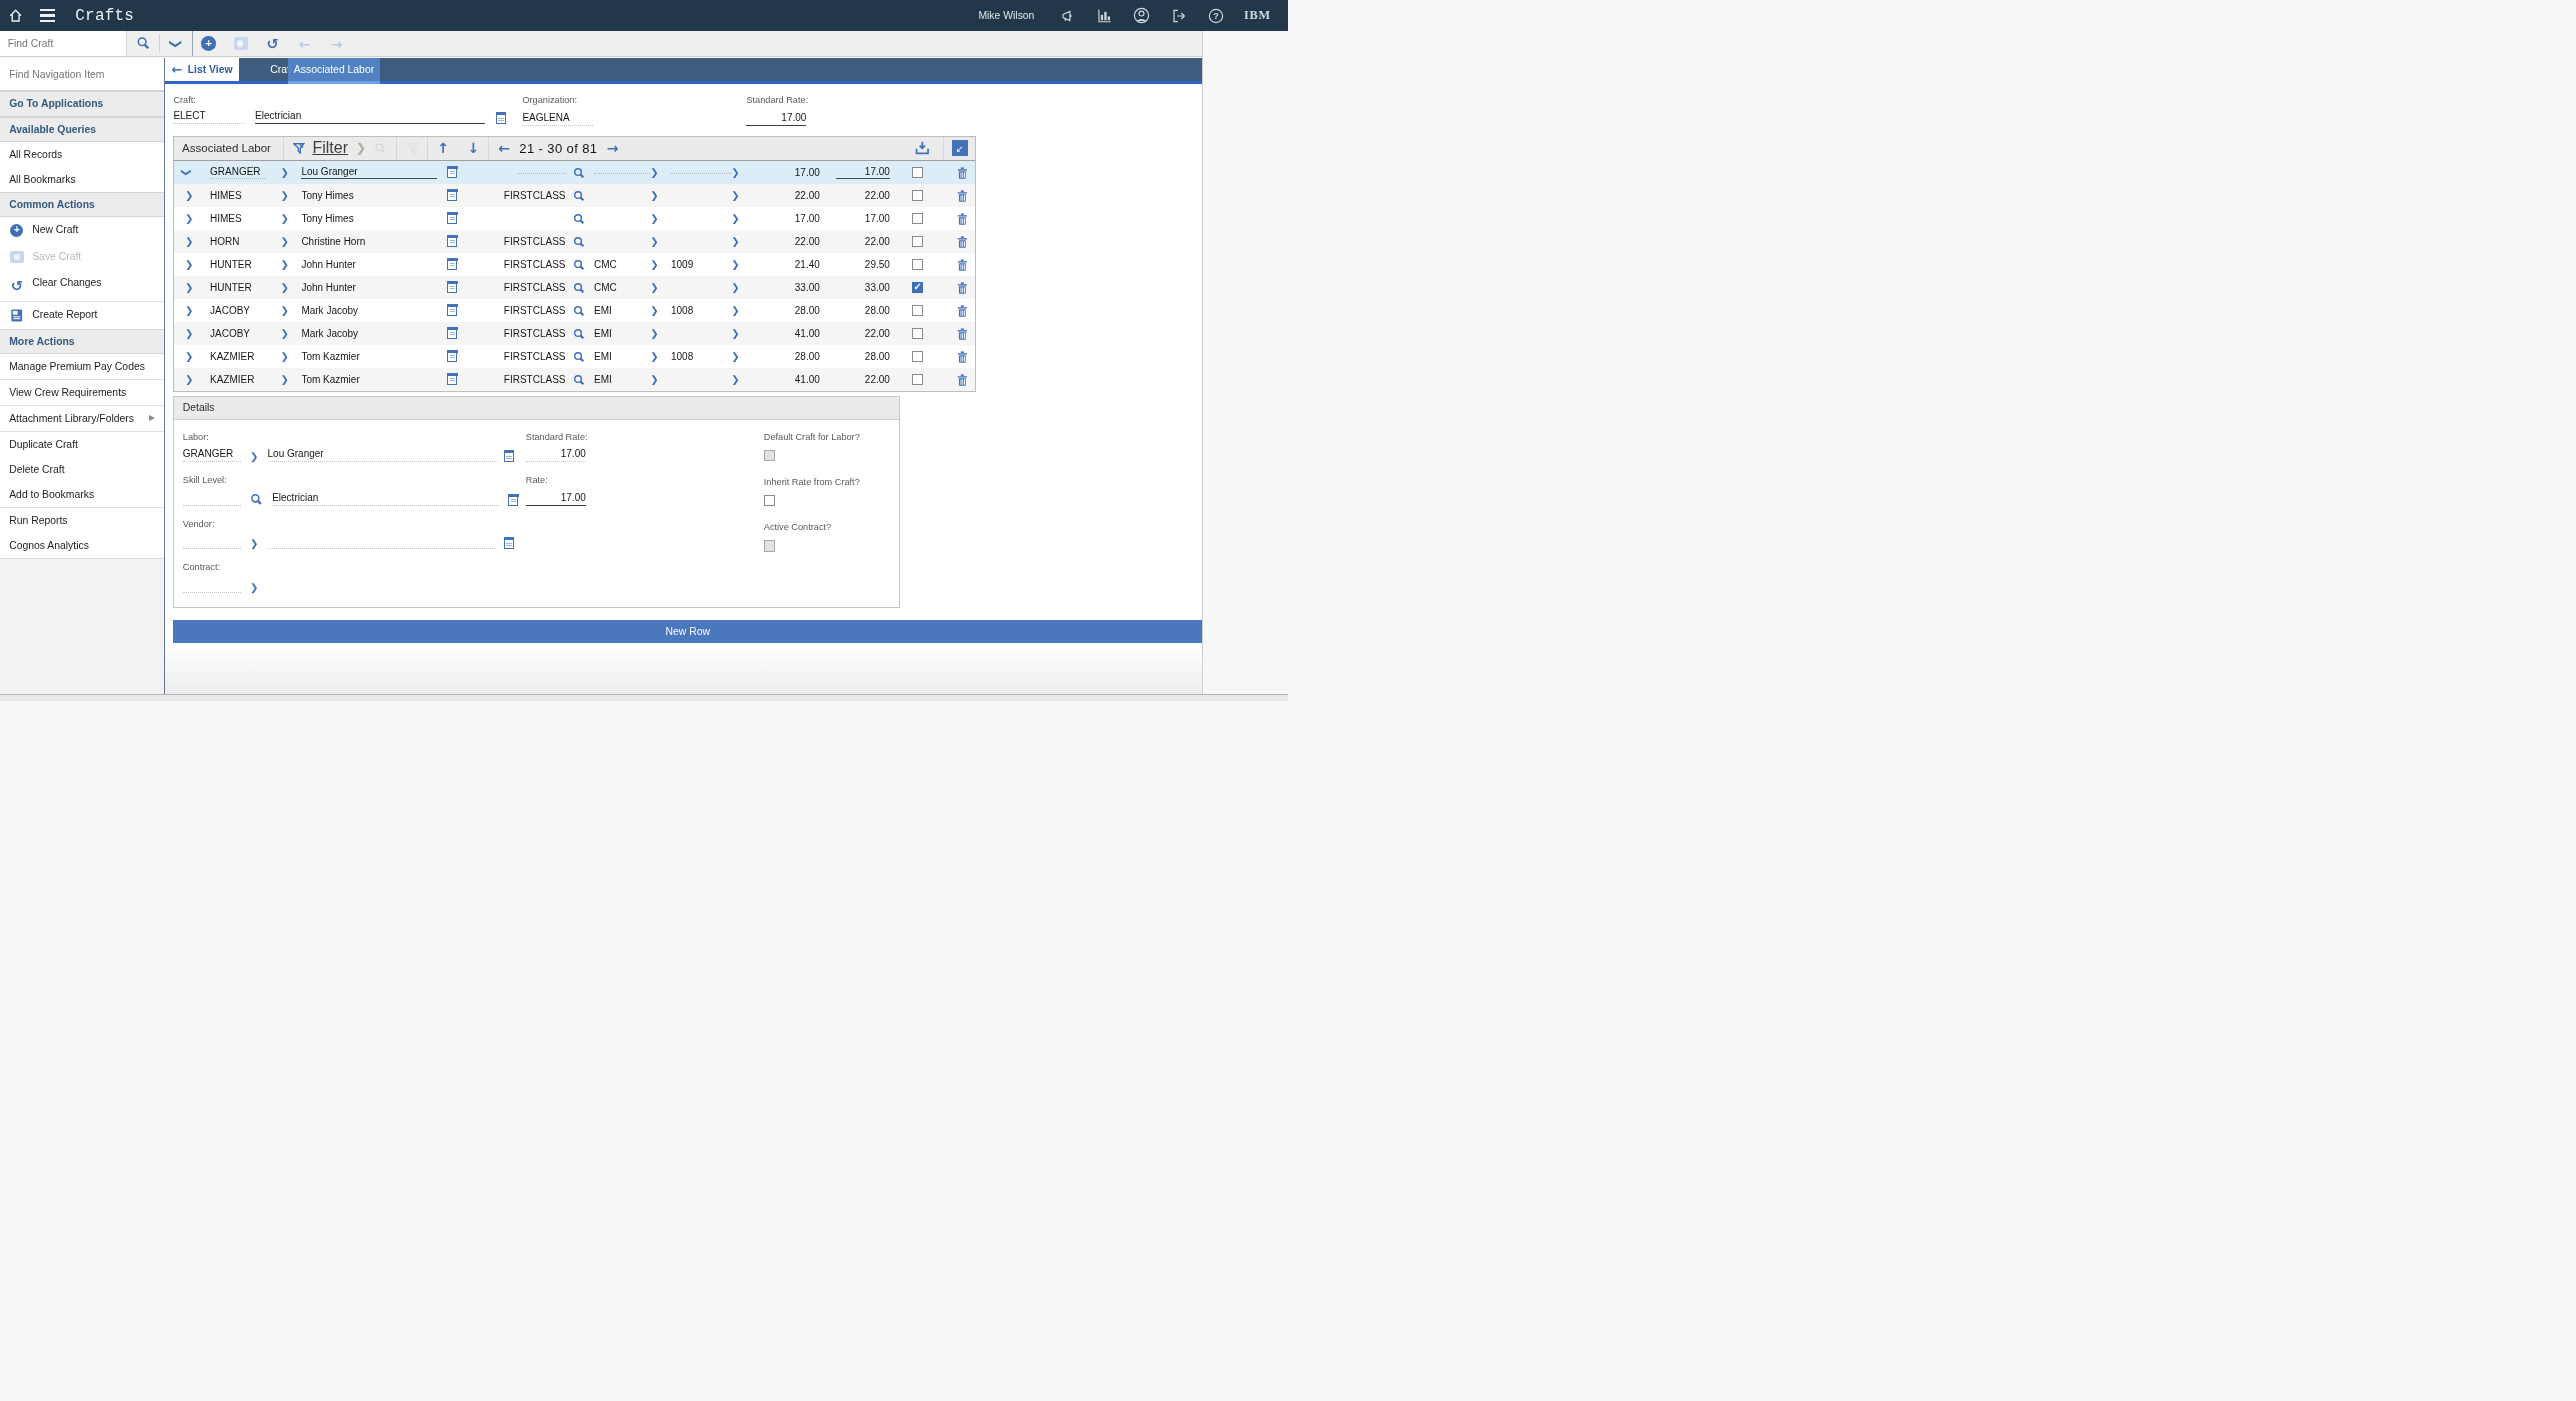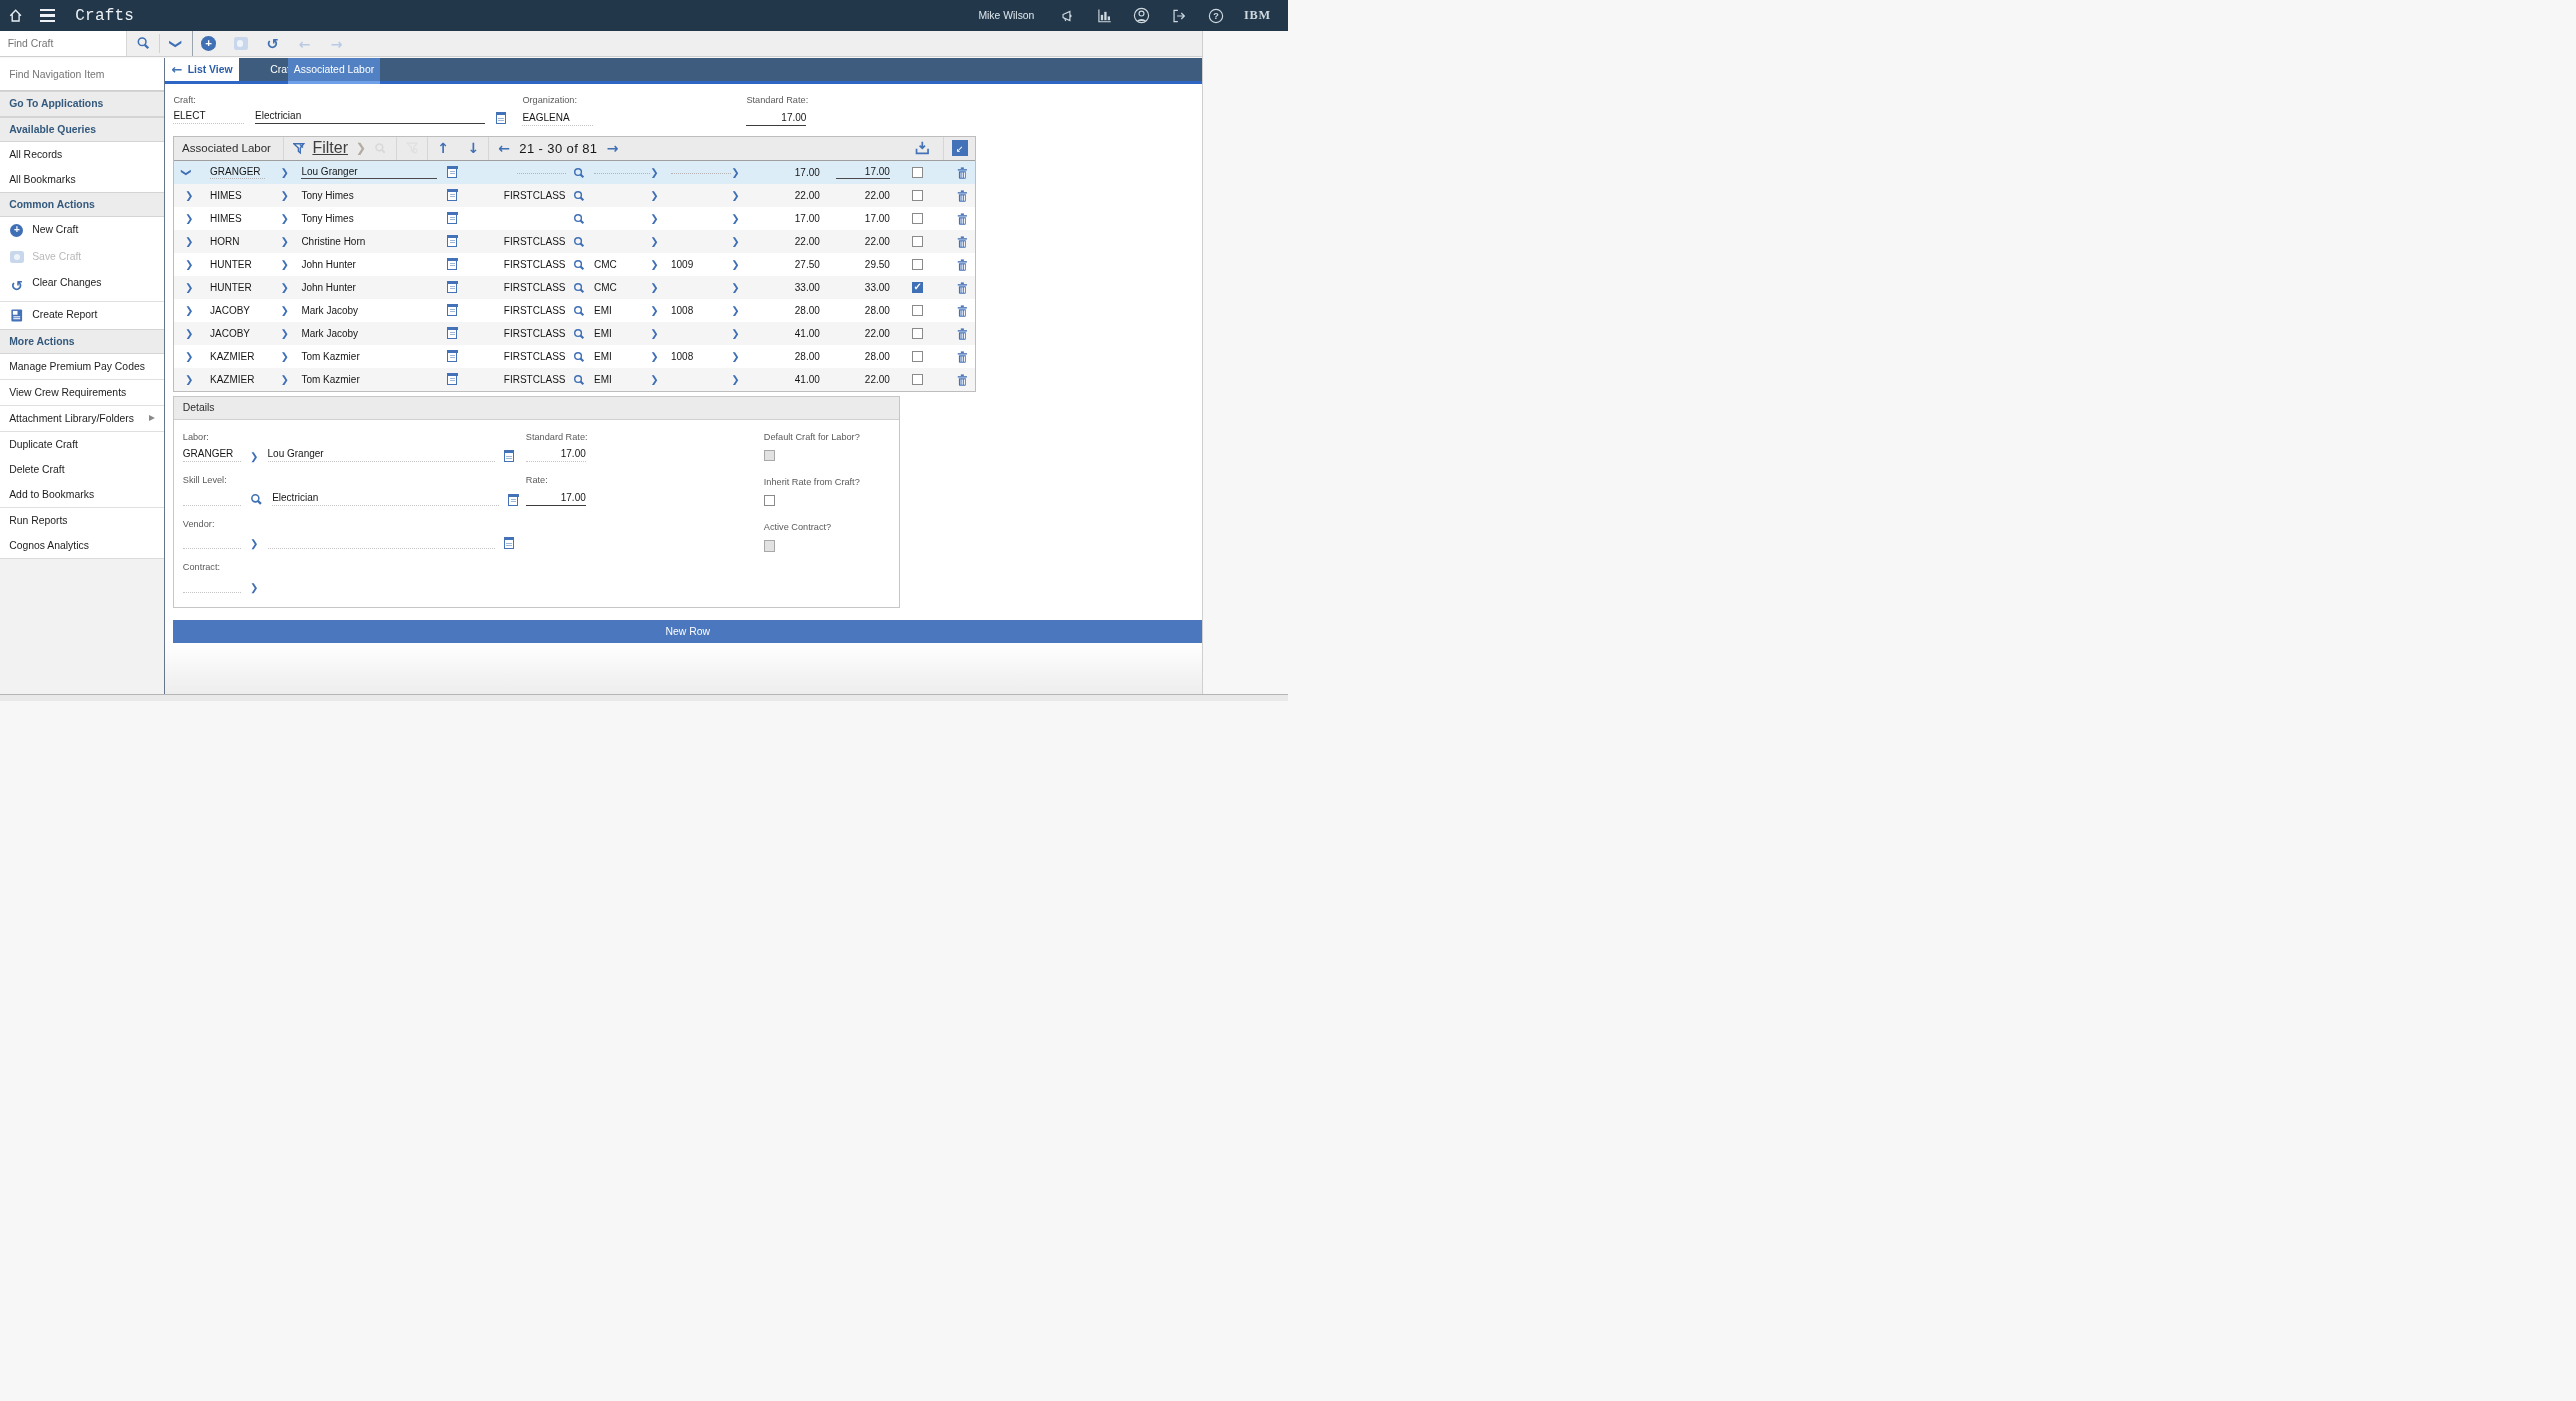--- a/index.html
+++ b/index.html
@@ -579,21 +579,21 @@
       </span>
     </span>
     <span class="cell c-vendor">
       <span class="fld val">CMC</span>
       <span class="chev">❯</span>
     </span>
     <span class="cell c-contract">
       <span class="fld val">1009</span>
       <span class="chev">❯</span>
     </span>
-    <span class="cell c-std">27.50</span>
+    <span class="cell c-std">21.40</span>
     <span class="cell c-rate"><span class="fld val">29.50</span></span>
     <span class="cell c-inherit">
               <span class="cb row-checkbox"></span>
             </span>
     <span class="cell c-del">
       <span>
         <svg width="10.7" height="12.3" viewBox="0 0 14 16">
                   <rect x="5" y="0.5" width="4" height="2" fill="#4472b8"></rect>
                   <rect x="1" y="2.8" width="12" height="1.8" fill="#4472b8"></rect>
                   <path d="M2.5 5.5 H11.5 V14.5 Q11.5 15.5 10.5 15.5 H3.5 Q2.5 15.5 2.5 14.5 Z" fill="#4472b8"></path>

